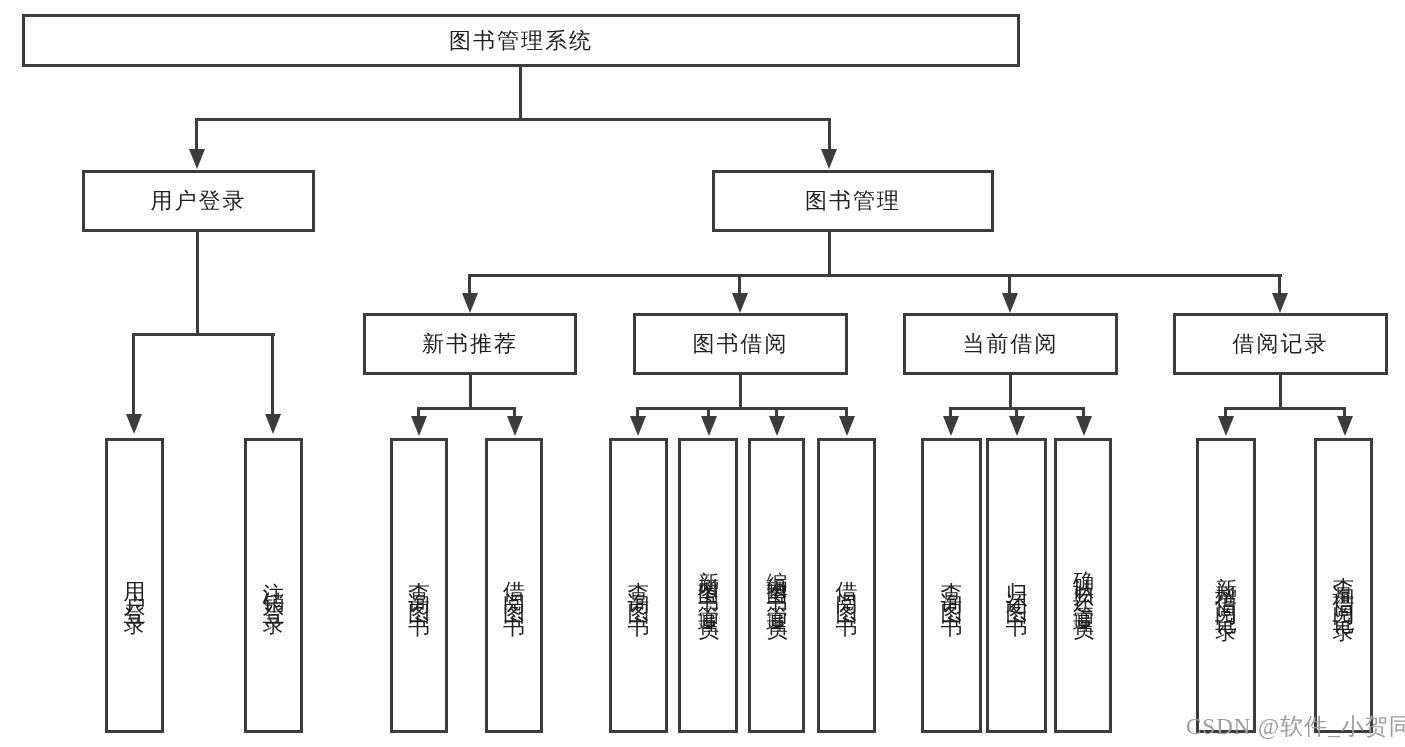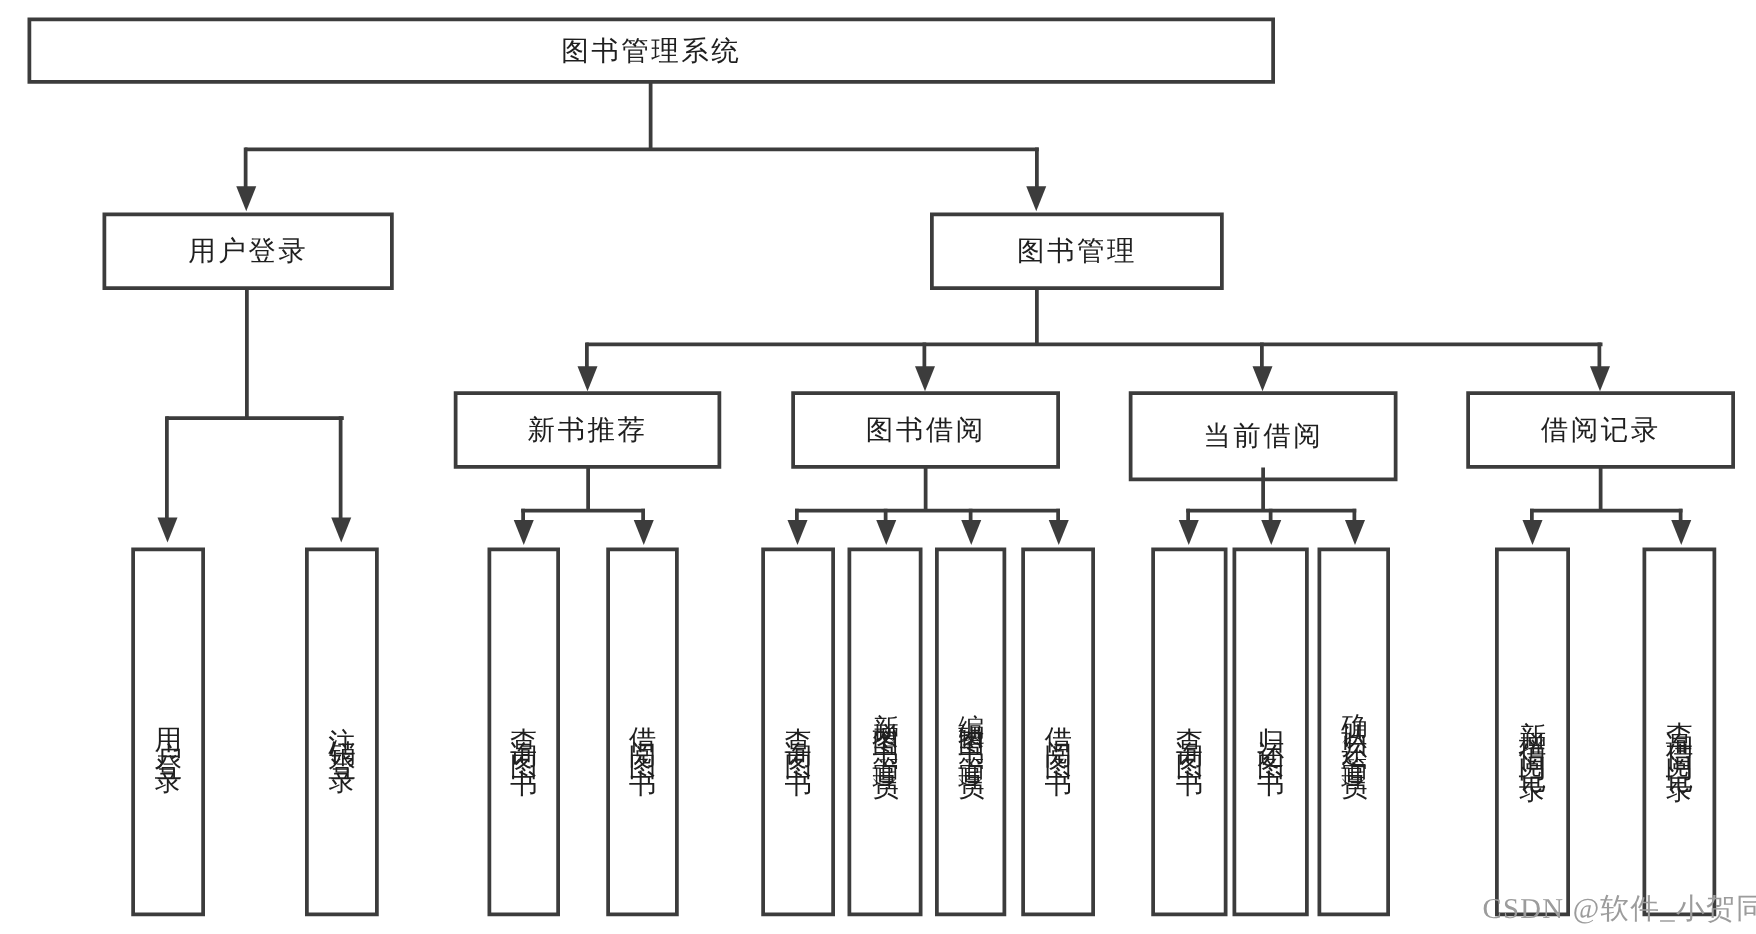--- a/index.html
+++ b/index.html
@@ -71,21 +71,21 @@
   <div class="vl" style="left:519px; top:66px; height:54px;"></div>
   <div class="hl" style="left:196px; top:118px; width:635px;"></div>
   <div class="vl" style="left:195px; top:118px; height:32px;"></div>
   <div class="ar" style="left:189px; top:149px;"></div>
   <div class="vl" style="left:828px; top:118px; height:32px;"></div>
   <div class="ar" style="left:821px; top:149px;"></div>
 
   <div class="bx bh" style="left:82px; top:170px; width:233px; height:62px;">
     <span>用户登录</span>
   </div>
-  <div class="bx bh" style="left:744px; top:170px; width:235px; height:62px;">
+  <div class="bx bh" style="left:712px; top:170px; width:282px; height:62px;">
     <span>图书管理</span>
   </div>
 
   <div class="vl" style="left:196px; top:231px; height:104px;"></div>
   <div class="hl" style="left:133px; top:333px; width:142px;"></div>
   <div class="vl" style="left:132px; top:333px; height:82px;"></div>
   <div class="ar" style="left:126px; top:414px;"></div>
   <div class="vl" style="left:271px; top:333px; height:82px;"></div>
   <div class="ar" style="left:265px; top:414px;"></div>
 
@@ -99,21 +99,21 @@
   <div class="ar" style="left:1002px; top:293px;"></div>
   <div class="vl" style="left:1278px; top:274px; height:21px;"></div>
   <div class="ar" style="left:1272px; top:293px;"></div>
 
   <div class="bx bh" style="left:363px; top:313px; width:214px; height:62px;">
     <span>新书推荐</span>
   </div>
   <div class="bx bh" style="left:633px; top:313px; width:215px; height:62px;">
     <span>图书借阅</span>
   </div>
-  <div class="bx bh" style="left:903px; top:313px; width:215px; height:72px;">
+  <div class="bx bh" style="left:903px; top:313px; width:215px; height:62px;">
     <span>当前借阅</span>
   </div>
   <div class="bx bh" style="left:1173px; top:313px; width:215px; height:62px;">
     <span>借阅记录</span>
   </div>
 
   <div class="vl" style="left:469px; top:374px; height:35px;"></div>
   <div class="hl" style="left:417px; top:407px; width:99px;"></div>
   <div class="vl" style="left:417px; top:407px; height:11px;"></div>
   <div class="ar" style="left:411px; top:416px;"></div>

